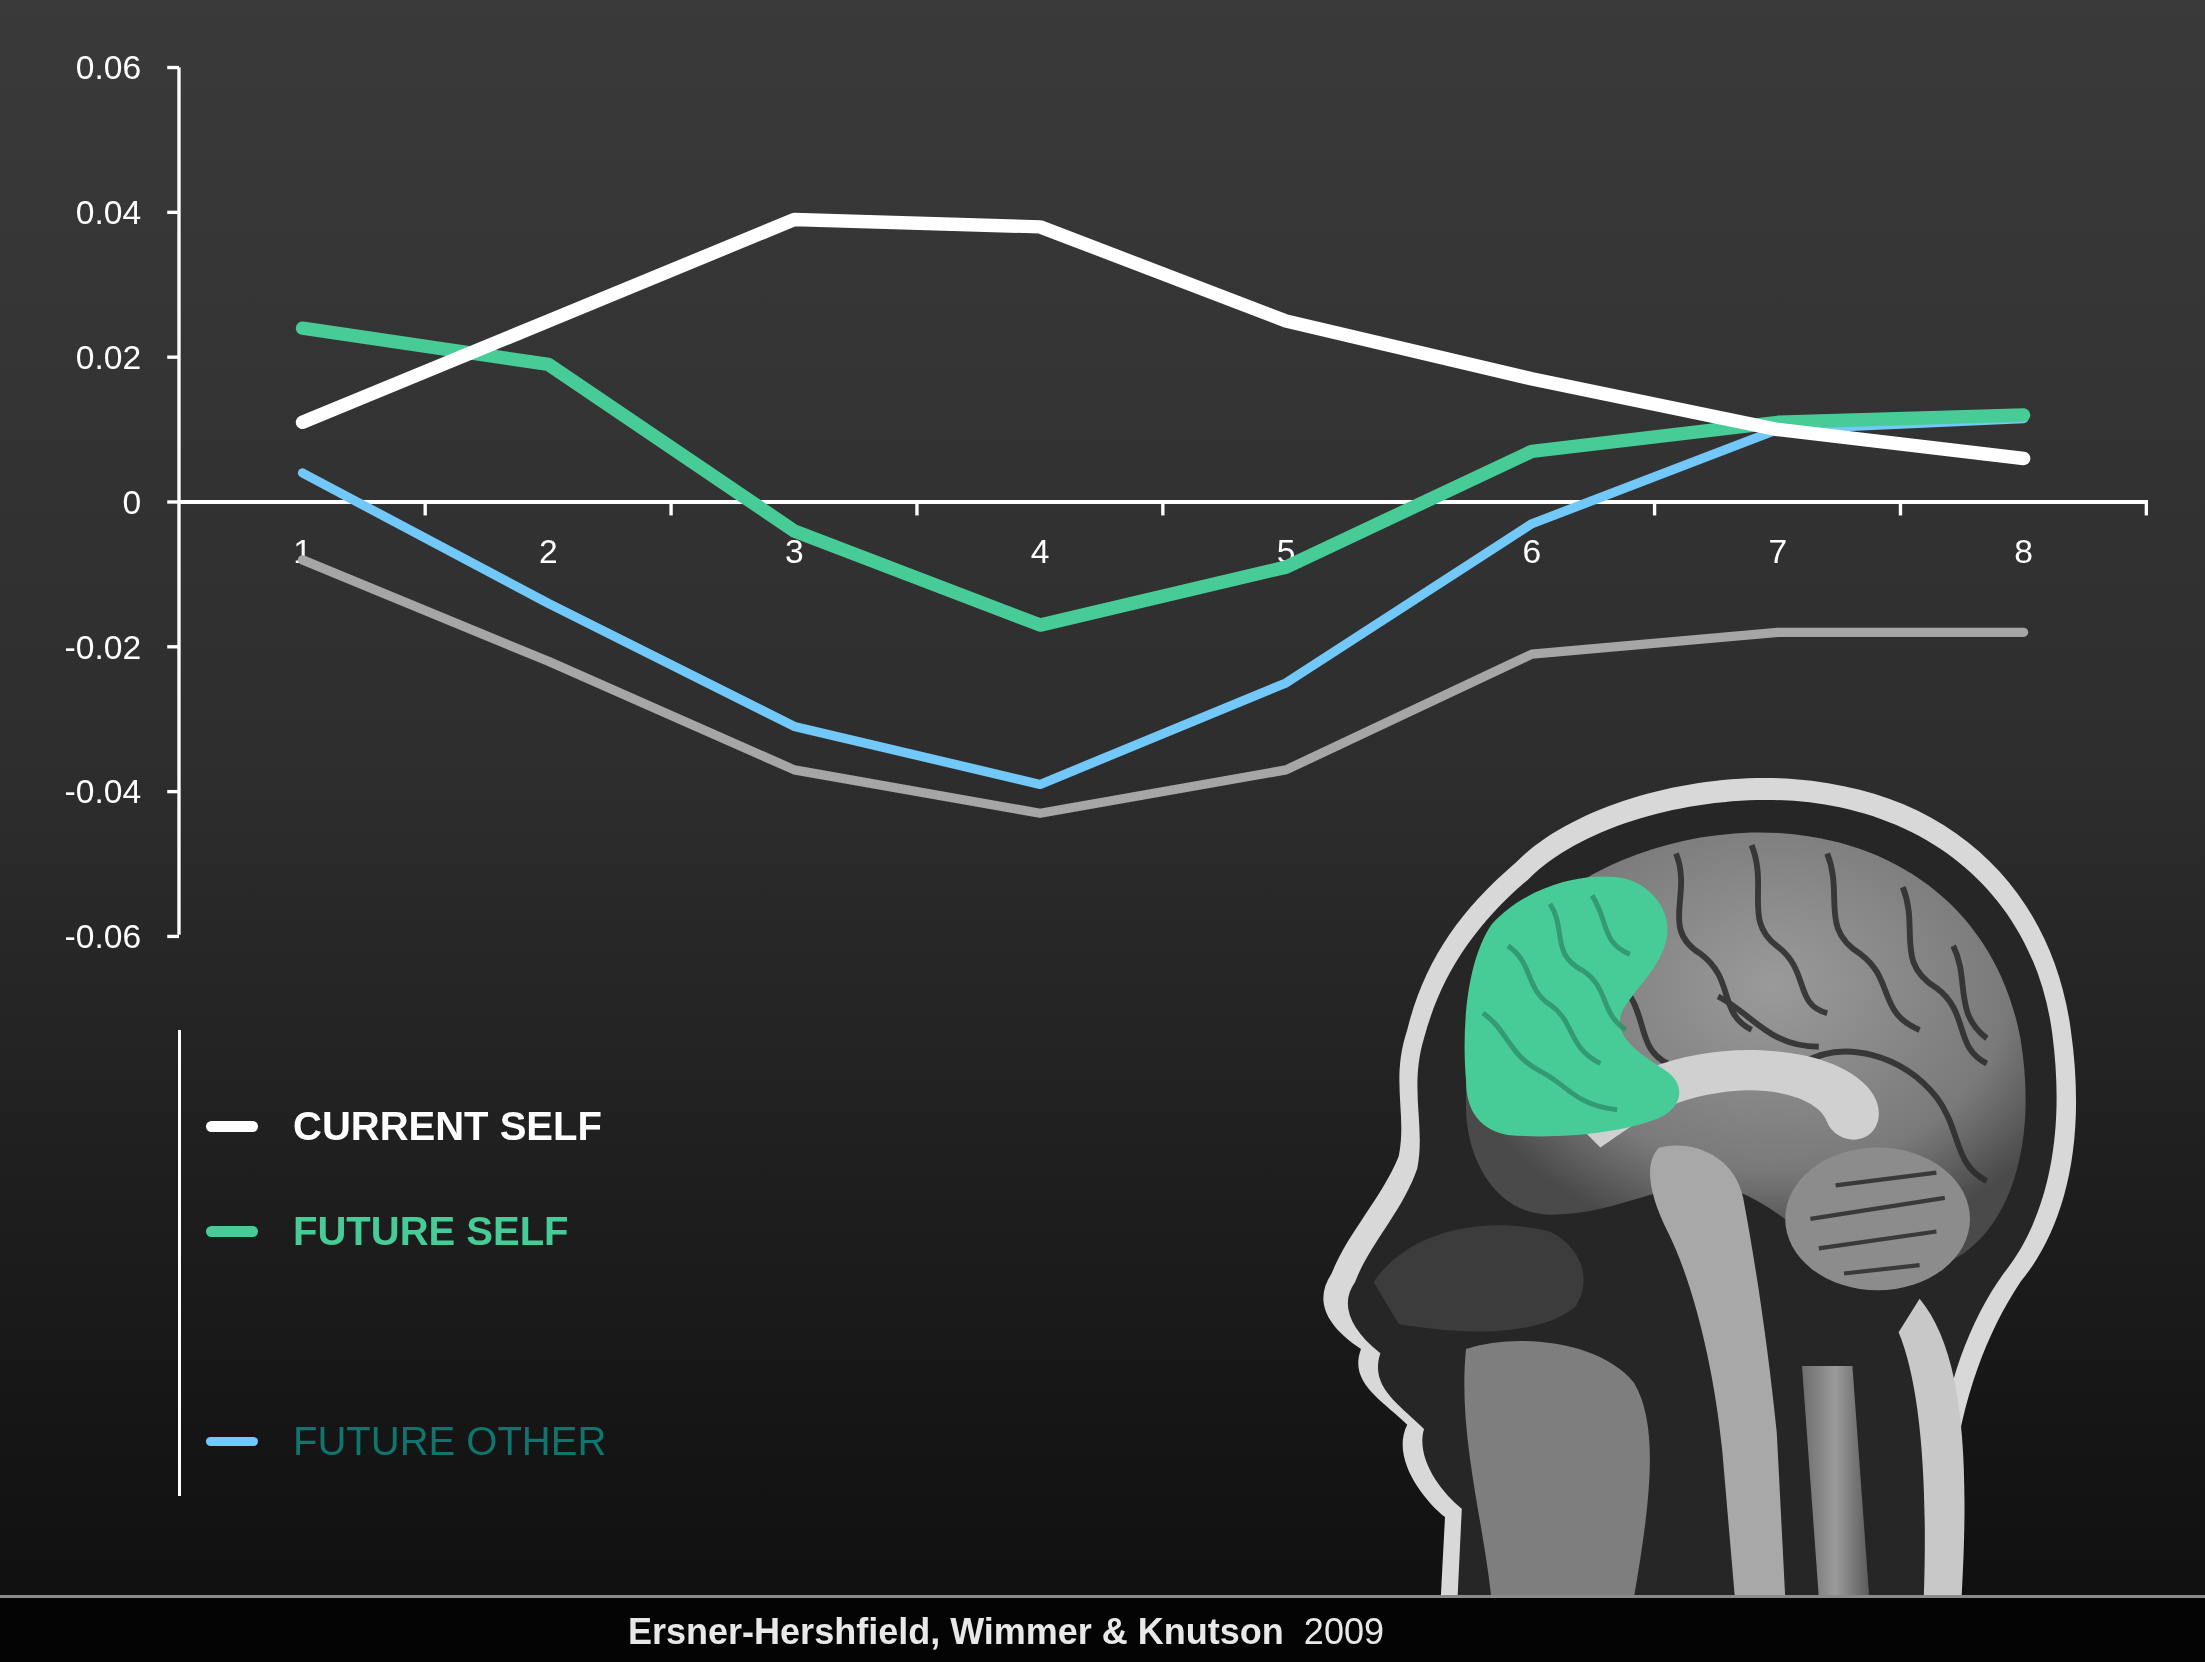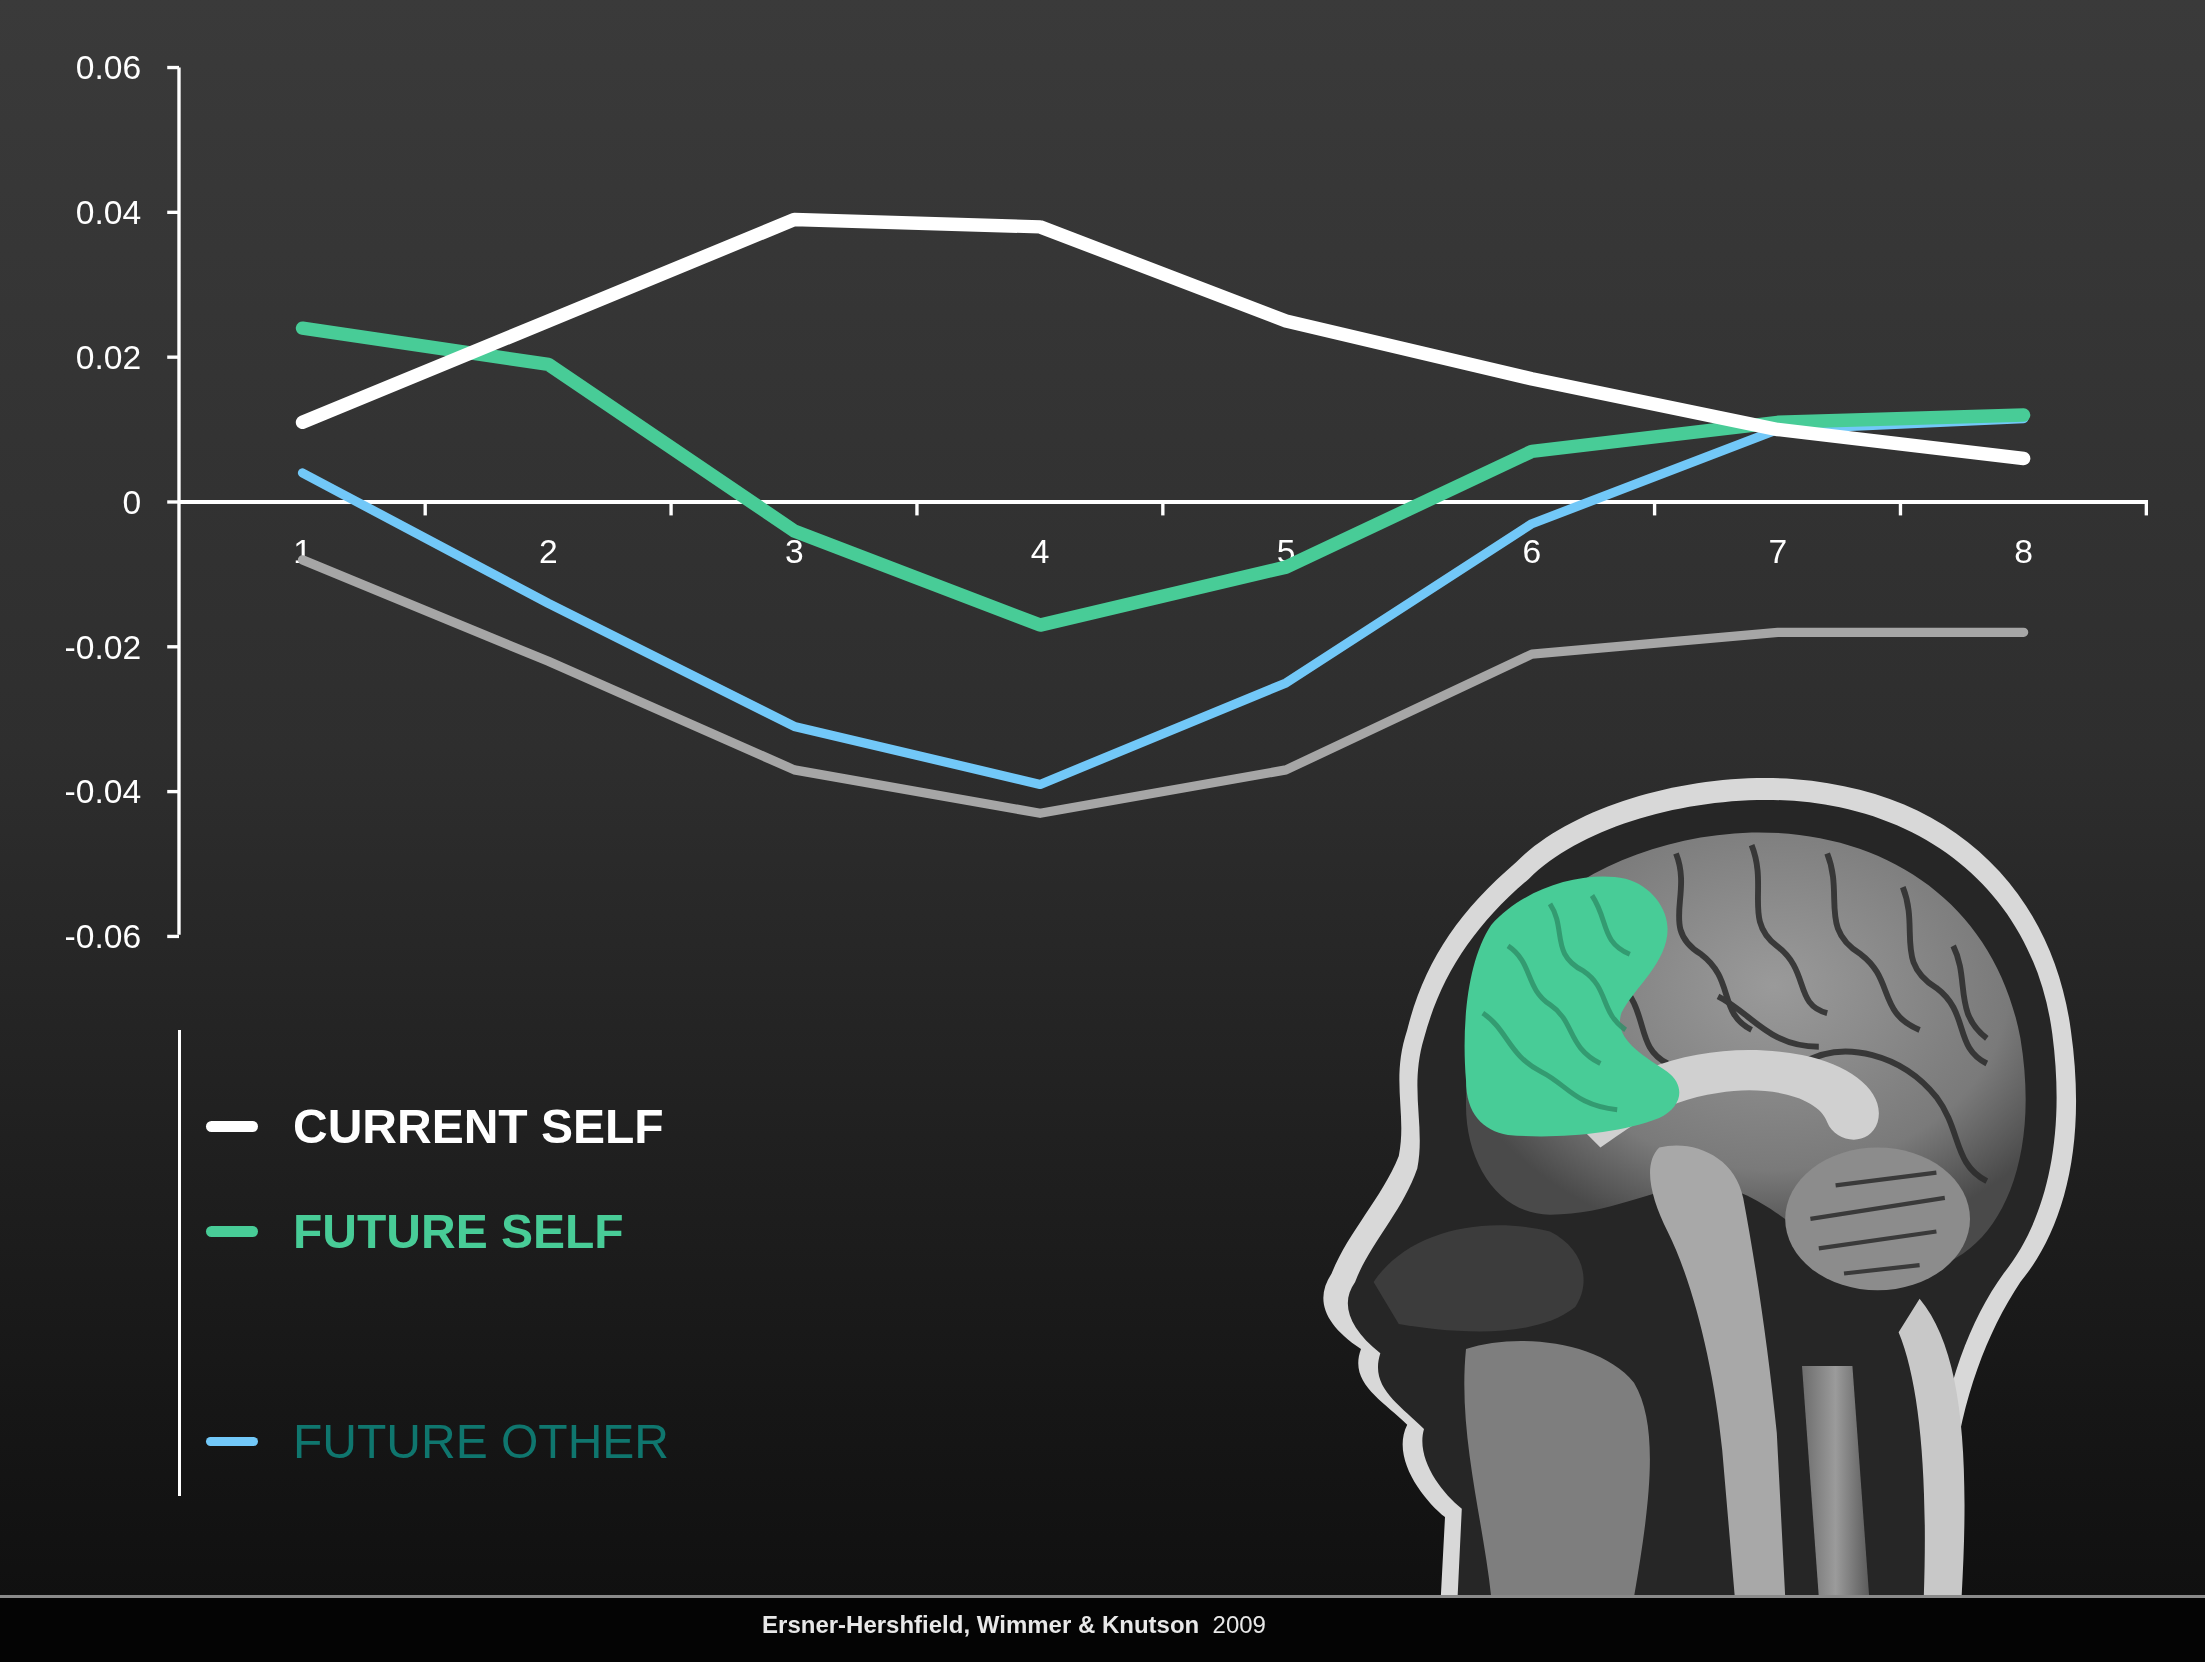--- a/index.html
+++ b/index.html
@@ -6,24 +6,24 @@
   body {
     width:2205px; height:1662px; overflow:hidden; position:relative;
     background: linear-gradient(to bottom, #3a3a3a 0%, #2e2e2e 45%, #161616 85%, #0e0e0e 100%);
     font-family: "Liberation Sans", sans-serif;
   }
   #chart { position:absolute; left:0; top:0; width:2205px; height:1009px; }
   .tick-label { fill:#ffffff; font-family:"Liberation Sans", sans-serif; font-size:40px; }
   #legend { position:absolute; left:178px; top:1030px; width:756px; height:466px; border-left:3.4px solid #ffffff; }
   .legend-item { position:absolute; left:25px; display:flex; align-items:center; }
   .legend-swatch { width:52px; height:11.8px; border-radius:5.9px; margin-right:35px; }
-  .legend-label { font-size:48px; line-height:59px; }
+  .legend-label { font-size:40px; line-height:59px; }
   #brain { position:absolute; left:1298px; top:761px; width:840px; height:836px; }
   #footer { position:absolute; left:0; top:1595px; width:2205px; height:67px; background:#040404; border-top:3.4px solid #8a8a8a; }
-  #footer-text { position:absolute; left:12px; width:2004px; top:13.4px; text-align:center; color:#e8e8e8; font-size:24px; }
+  #footer-text { position:absolute; left:4px; width:2004px; top:13.4px; text-align:center; color:#e8e8e8; font-size:36px; }
   #footer-text b { font-weight:bold; }
 </style>
 </head>
 <body>
 
 <svg id="chart" viewBox="0 0 2624 1200" xmlns="http://www.w3.org/2000/svg">
   <g id="axes">
       <line x1="213" y1="80" x2="213" y2="1112" stroke="#fff" stroke-width="4"></line>
       <line x1="199" y1="80" x2="213" y2="80" stroke="#fff" stroke-width="4"></line>
       <text x="168" y="94" text-anchor="end" class="tick-label">0.06</text>

